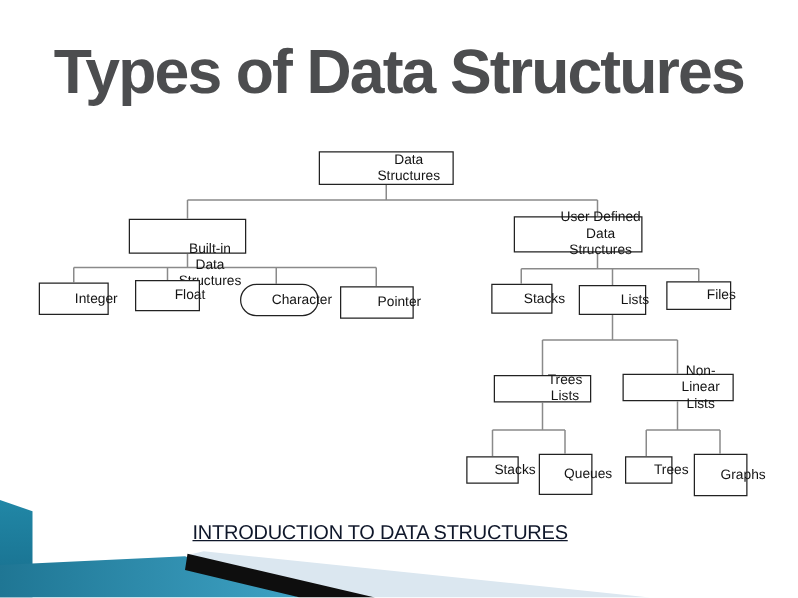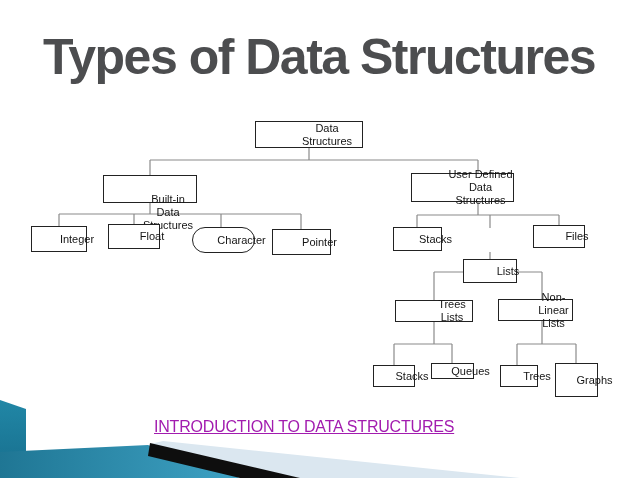--- a/index.html
+++ b/index.html
@@ -17,21 +17,21 @@
     position:absolute;background:#ffffff;border:1.5px solid #222222;
     display:flex;align-items:center;justify-content:center;text-align:center;
     font-size:11px;line-height:13px;color:#141414;box-sizing:border-box;
     font-family:"Liberation Sans",sans-serif;z-index:3;padding-left:36px;
   }
   .node .lbl{display:inline-block;}
   #node-userdefined .lbl{max-width:80px;}
   #node-builtin .lbl{max-width:86px;margin-top:46px;}
   #slide-caption{
     position:absolute;left:154px;top:418px;font-size:16px;letter-spacing:-0.2px;
-    color:#a21caf;text-decoration:underline;white-space:nowrap;z-index:3;
+    color:#0f172a;text-decoration:underline;white-space:nowrap;z-index:3;
   }
   svg{display:block;}
 </style>
 </head>
 <body>
 
 <svg class="layer" width="638" height="478" viewBox="0 0 638 478">
 
   <g stroke="#8a8a8a" stroke-width="1.2" fill="none">
 
@@ -114,41 +114,41 @@
 </div>
 
 <div class="node" id="node-pointer" style="left:272px;top:229px;width:59px;height:26px;">
   <span class="lbl">Pointer</span>
 </div>
 
 <div class="node" id="node-arrays" style="left:393px;top:227px;width:49px;height:24px;">
   <span class="lbl">Stacks</span>
 </div>
 
-<div class="node" id="node-lists" style="left:463px;top:228px;width:54px;height:24px;margin-top:31px;">
+<div class="node" id="node-lists" style="left:463px;top:228px;width:54px;height:24px;">
   <span class="lbl">Lists</span>
 </div>
 
 <div class="node" id="node-files" style="left:533px;top:225px;width:52px;height:23px;">
   <span class="lbl">Files</span>
 </div>
 
 <div class="node" id="node-linear" style="left:395px;top:300px;width:78px;height:22px;">
   <span class="lbl">Trees Lists</span>
 </div>
 
-<div class="node" id="node-nonlinear" style="left:498px;top:299px;width:75px;height:22px;">
+<div class="node" id="node-nonlinear" style="left:498px;top:299px;width:89px;height:22px;">
   <span class="lbl">Non-Linear Lists</span>
 </div>
 
 <div class="node" id="node-stacks" style="left:373px;top:365px;width:42px;height:22px;text-align:center;">
   <span class="lbl">Stacks</span>
 </div>
 
-<div class="node" id="node-queues" style="left:431px;top:363px;width:43px;height:16px;">
+<div class="node" id="node-queues" style="left:431px;top:363px;width:43px;height:33px;">
   <span class="lbl">Queues</span>
 </div>
 
 <div class="node" id="node-trees" style="left:500px;top:365px;width:34px;height:22px;">
   <span class="lbl">Trees</span>
 </div>
 
 <div class="node" id="node-graphs" style="left:555px;top:363px;width:43px;height:34px;">
   <span class="lbl">Graphs</span>
 </div>

